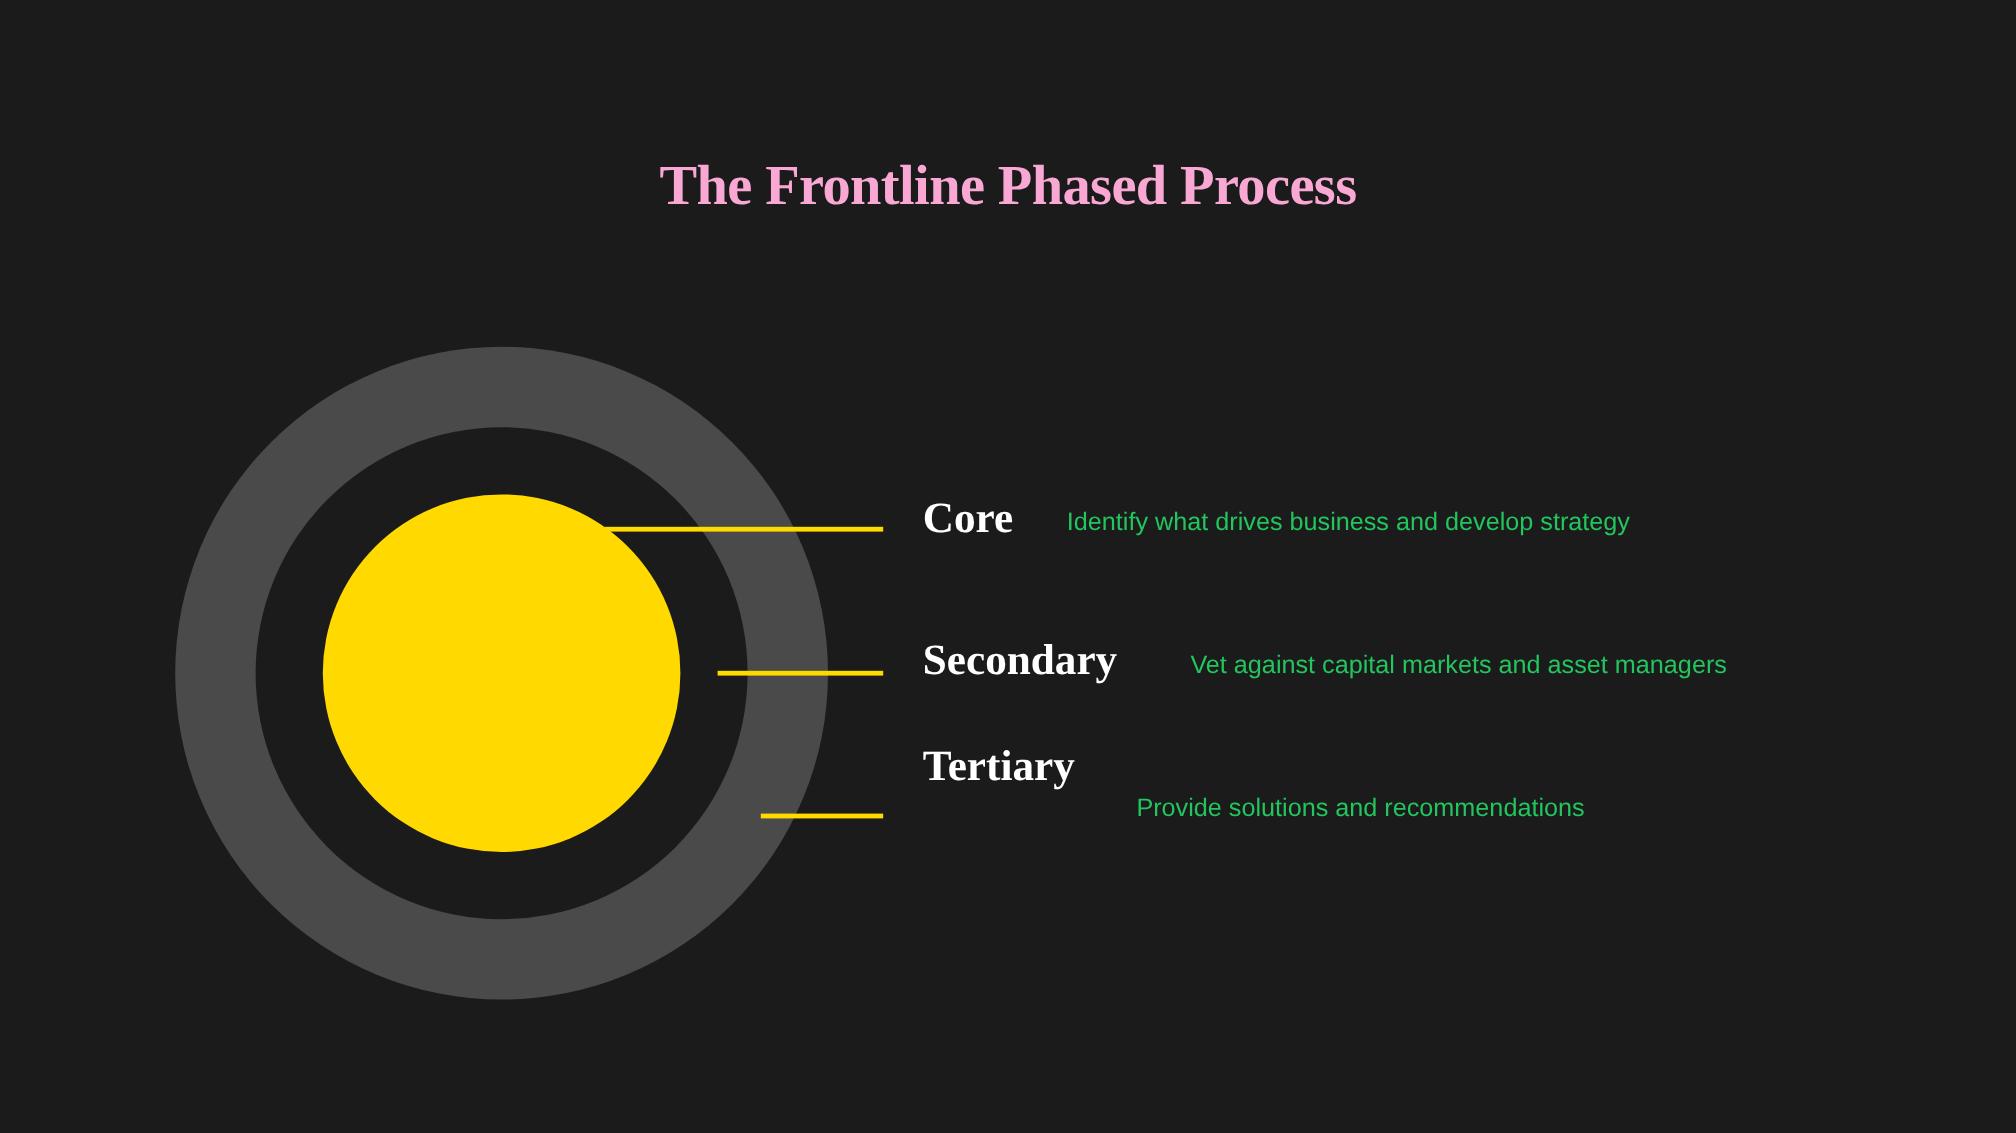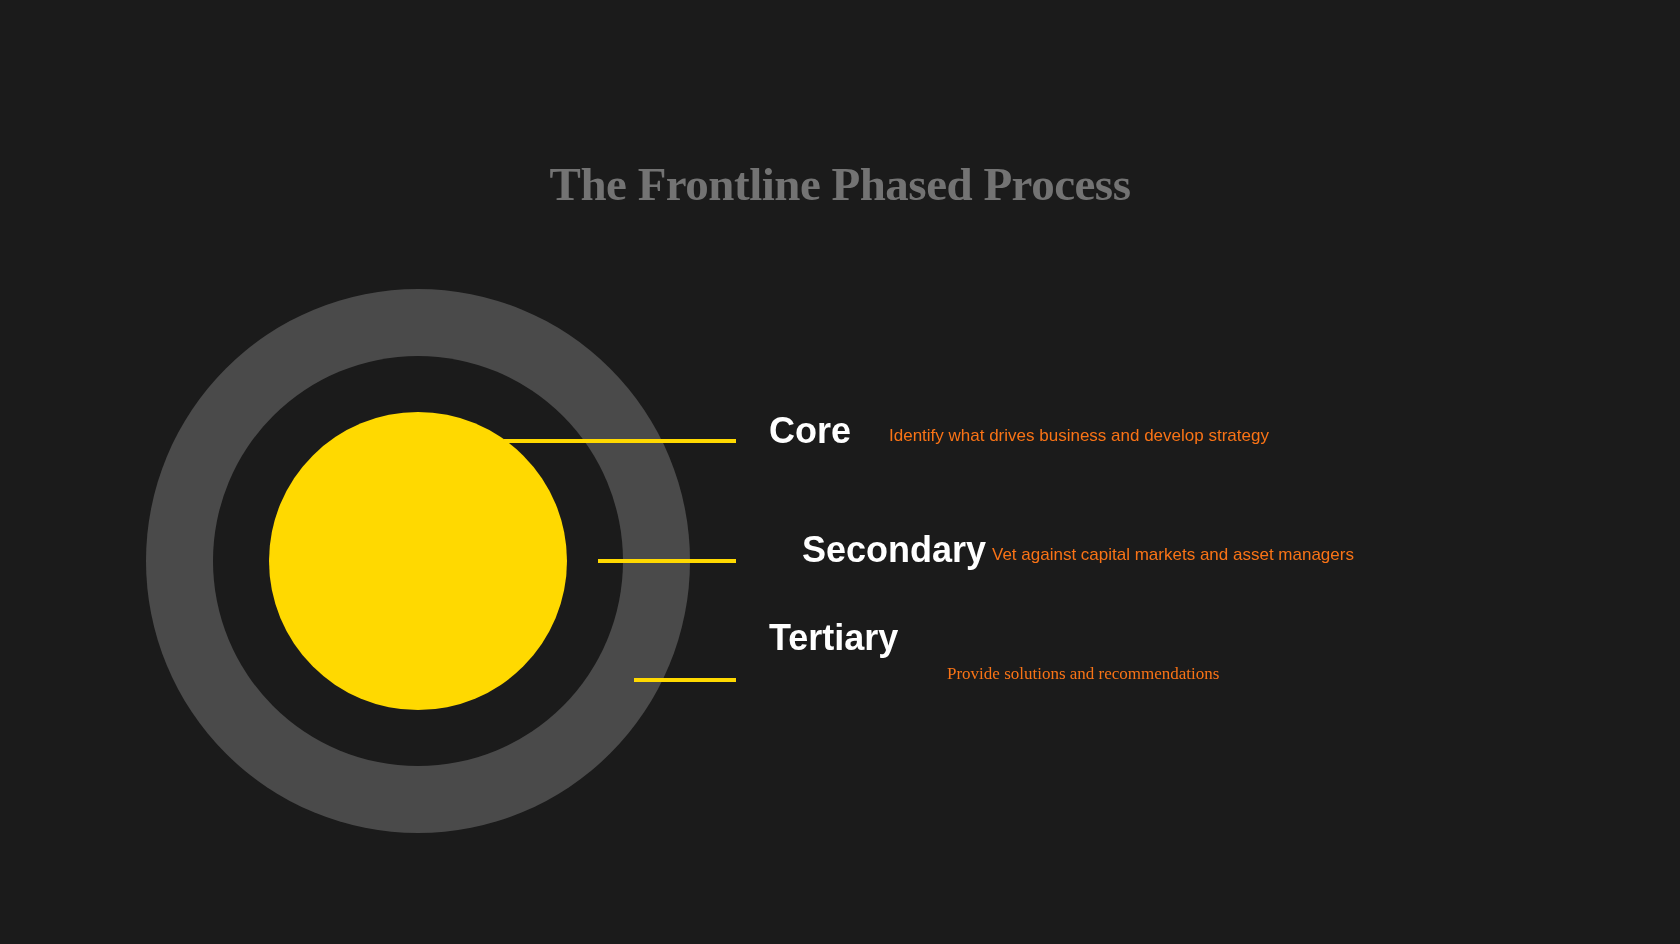--- a/index.html
+++ b/index.html
@@ -4,23 +4,23 @@
   <style>
     html, body { margin: 0; padding: 0; }
     body {
       width: 1680px; height: 944px;
       background: #1b1b1b;
       position: relative; overflow: hidden;
       font-family: "Liberation Sans", sans-serif;
     }
     .title {
       position: absolute; left: 0; right: 0; top: 128px;
-      text-align: center; color: #737373;
+      text-align: center; color: #f9a8d4;
       font-family: "Liberation Serif", "DejaVu Serif", serif;
-      font-weight: bold; font-size: 47px; letter-spacing: -0.5px; margin-top: 29px;
+      font-weight: bold; font-size: 47px; letter-spacing: -0.5px;
     }
     .ring-outer {
       position: absolute; left: 146px; top: 289px;
       width: 544px; height: 544px; border-radius: 50%;
       background: #4a4a4a;
     }
     .ring-inner {
       position: absolute; left: 213px; top: 356px;
       width: 410px; height: 410px; border-radius: 50%;
       background: #1b1b1b;
@@ -28,42 +28,42 @@
     .core-dot {
       position: absolute; left: 269px; top: 412px;
       width: 298px; height: 298px; border-radius: 50%;
       background: #ffd900;
     }
     .connector {
       position: absolute; height: 4px; background: #ffd900;
     }
     .label {
       position: absolute; color: #ffffff;
-      font-family: Liberation Sans, sans-serif;
+      font-family: Liberation Serif, serif;
       font-weight: bold; font-size: 36px; line-height: 40px;
     }
     .desc {
-      position: absolute; color: #f97316;
+      position: absolute; color: #22c55e;
       font-family: "Liberation Sans", sans-serif;
-      font-size: 17px; line-height: 26px;
+      font-size: 21px; line-height: 26px;
     }
   </style>
 </head>
 <body>
 
 <div class="title">The Frontline Phased Process</div>
 
 <div class="ring-outer"></div>
 <div class="ring-inner"></div>
 <div class="core-dot"></div>
 
 <div class="connector" style="left:504px; top:439px; width:232px;"></div>
 <div class="connector" style="left:598px; top:559px; width:138px;"></div>
 <div class="connector" style="left:634px; top:678px; width:102px;"></div>
 
 <div class="label" style="left:769px; top:411px;">Core</div>
 <div class="desc" style="left:889px; top:423px;">Identify what drives business and develop strategy</div>
 
-<div class="label" style="left:802px; top:530px;">Secondary</div>
+<div class="label" style="left:769px; top:530px;">Secondary</div>
 <div class="desc" style="left:992px; top:542px;text-align:center;">Vet against capital markets and asset managers</div>
 
 <div class="label" style="left:769px; top:618px;">Tertiary</div>
-<div class="desc" style="left:947px; top:661px;font-family:Liberation Serif, serif;">Provide solutions and recommendations</div>
+<div class="desc" style="left:947px; top:661px;">Provide solutions and recommendations</div>
 
 </body></html>

